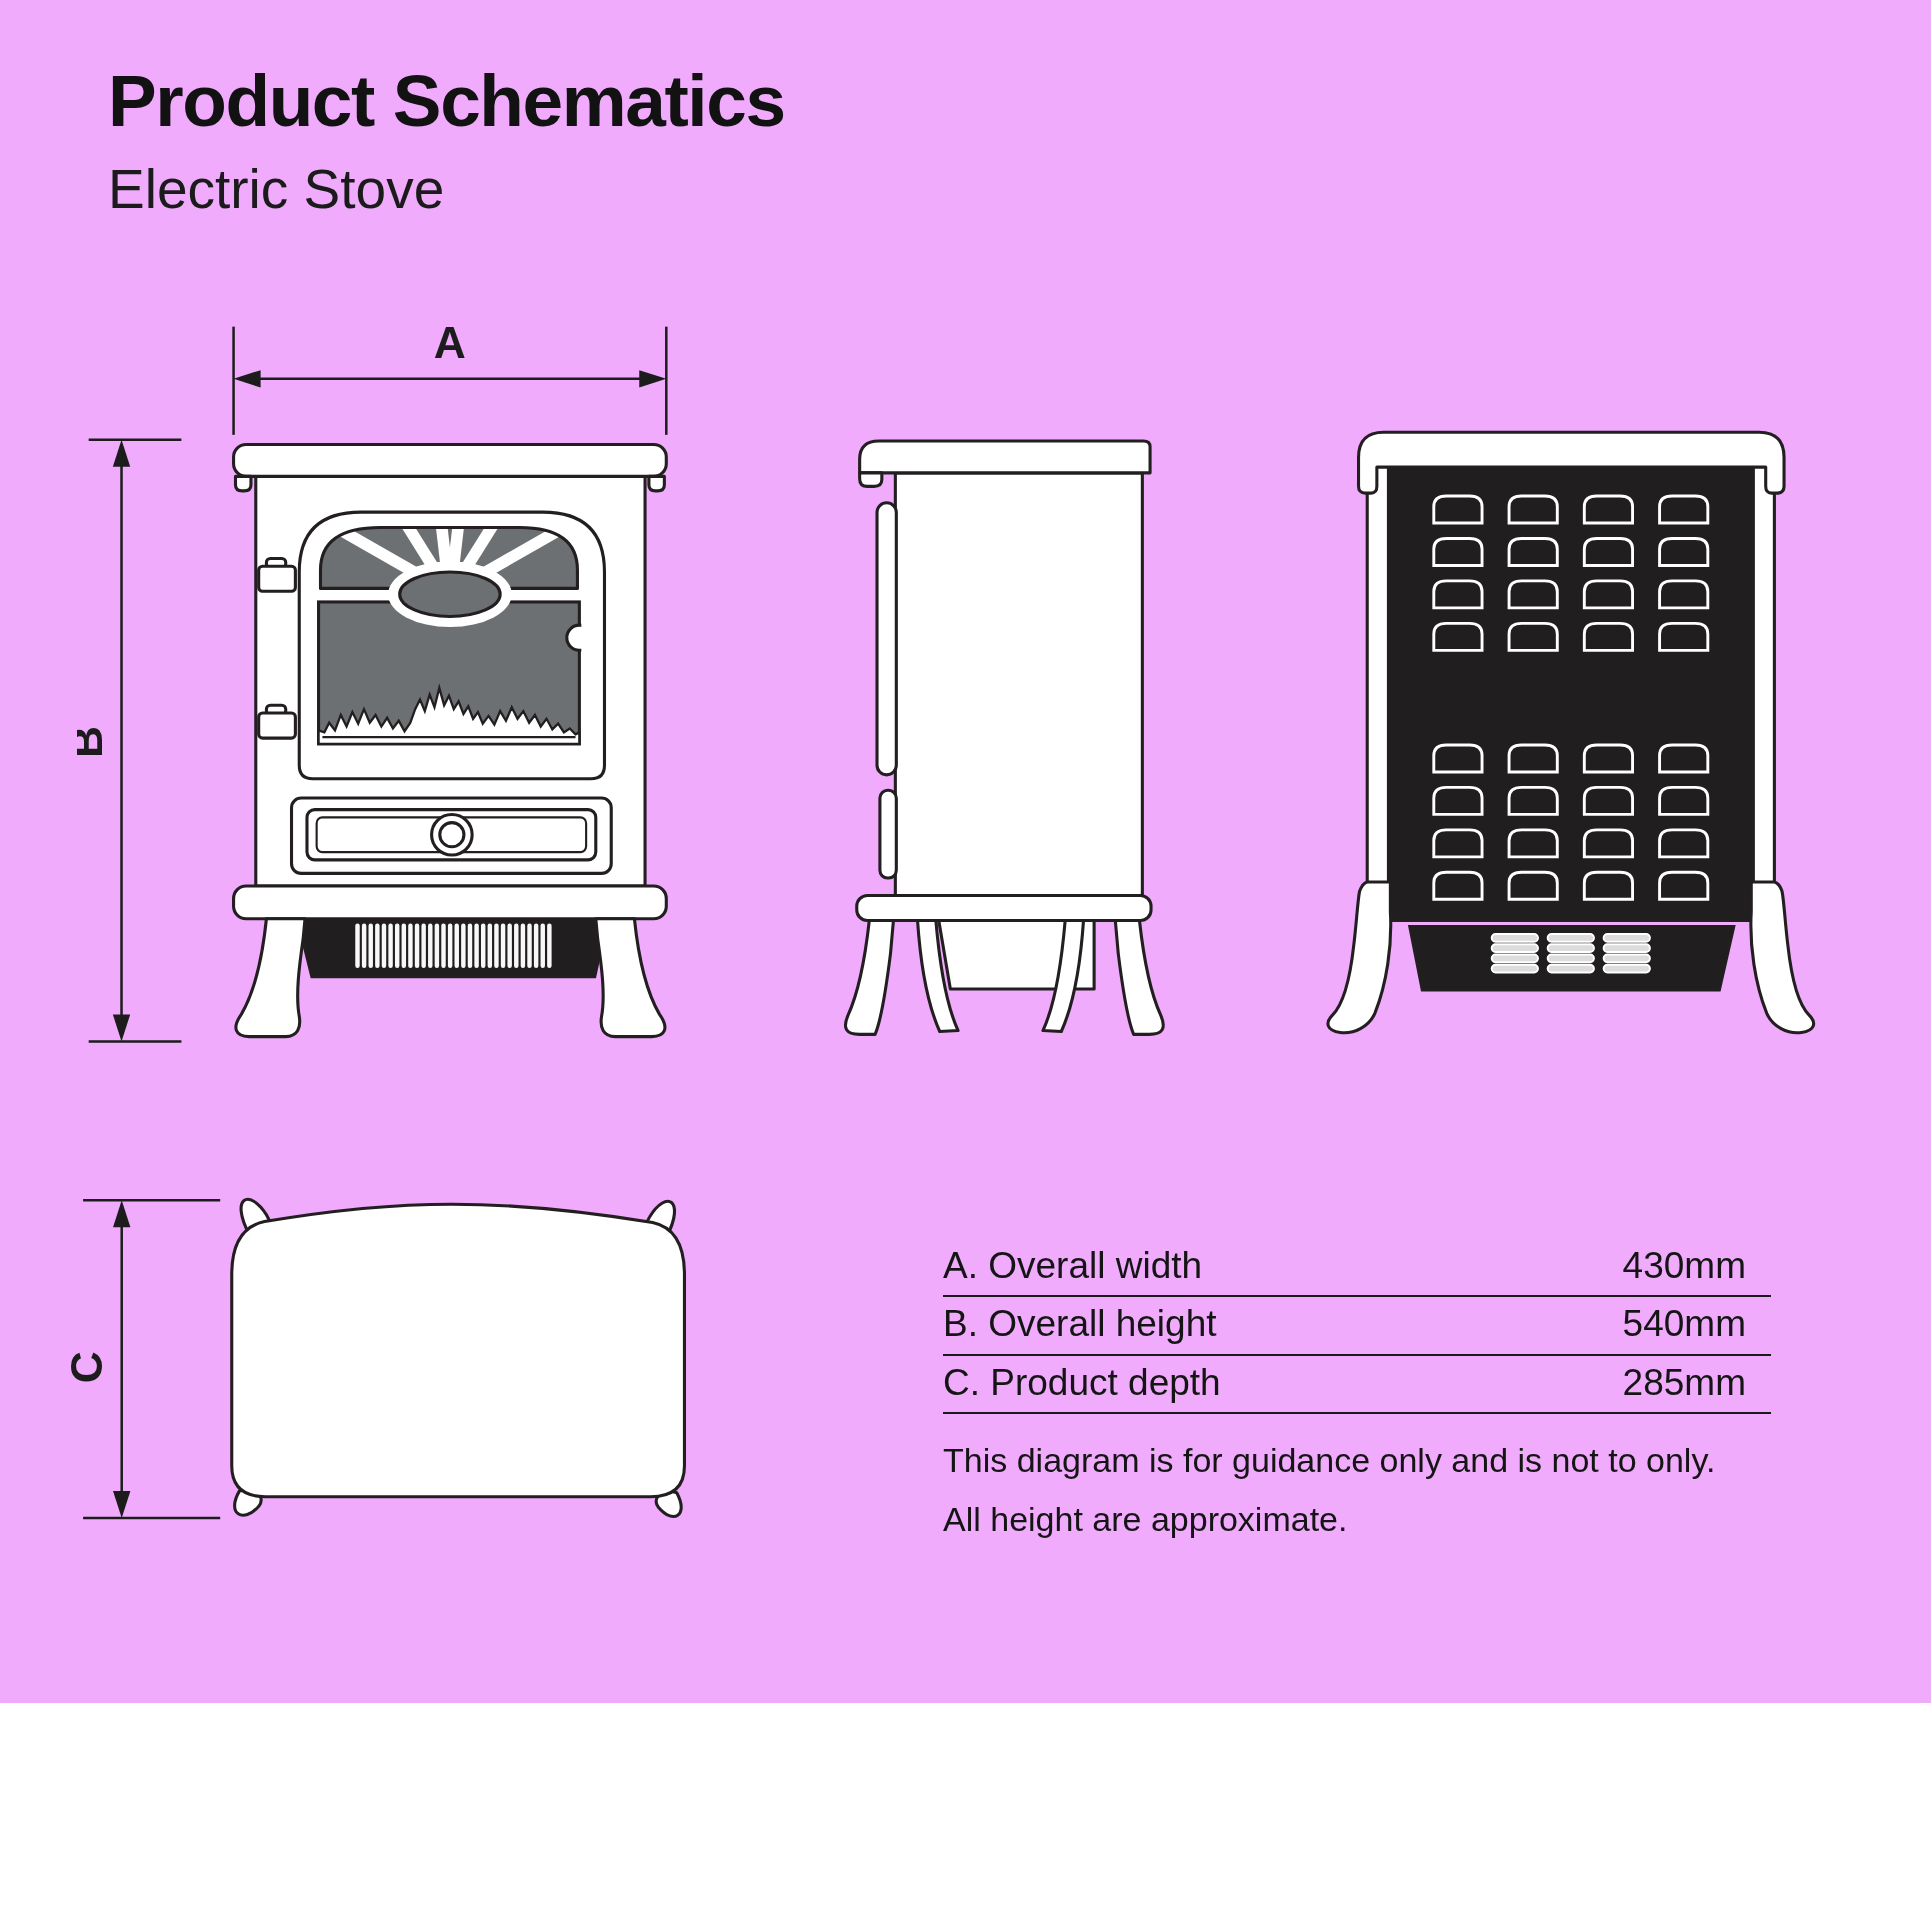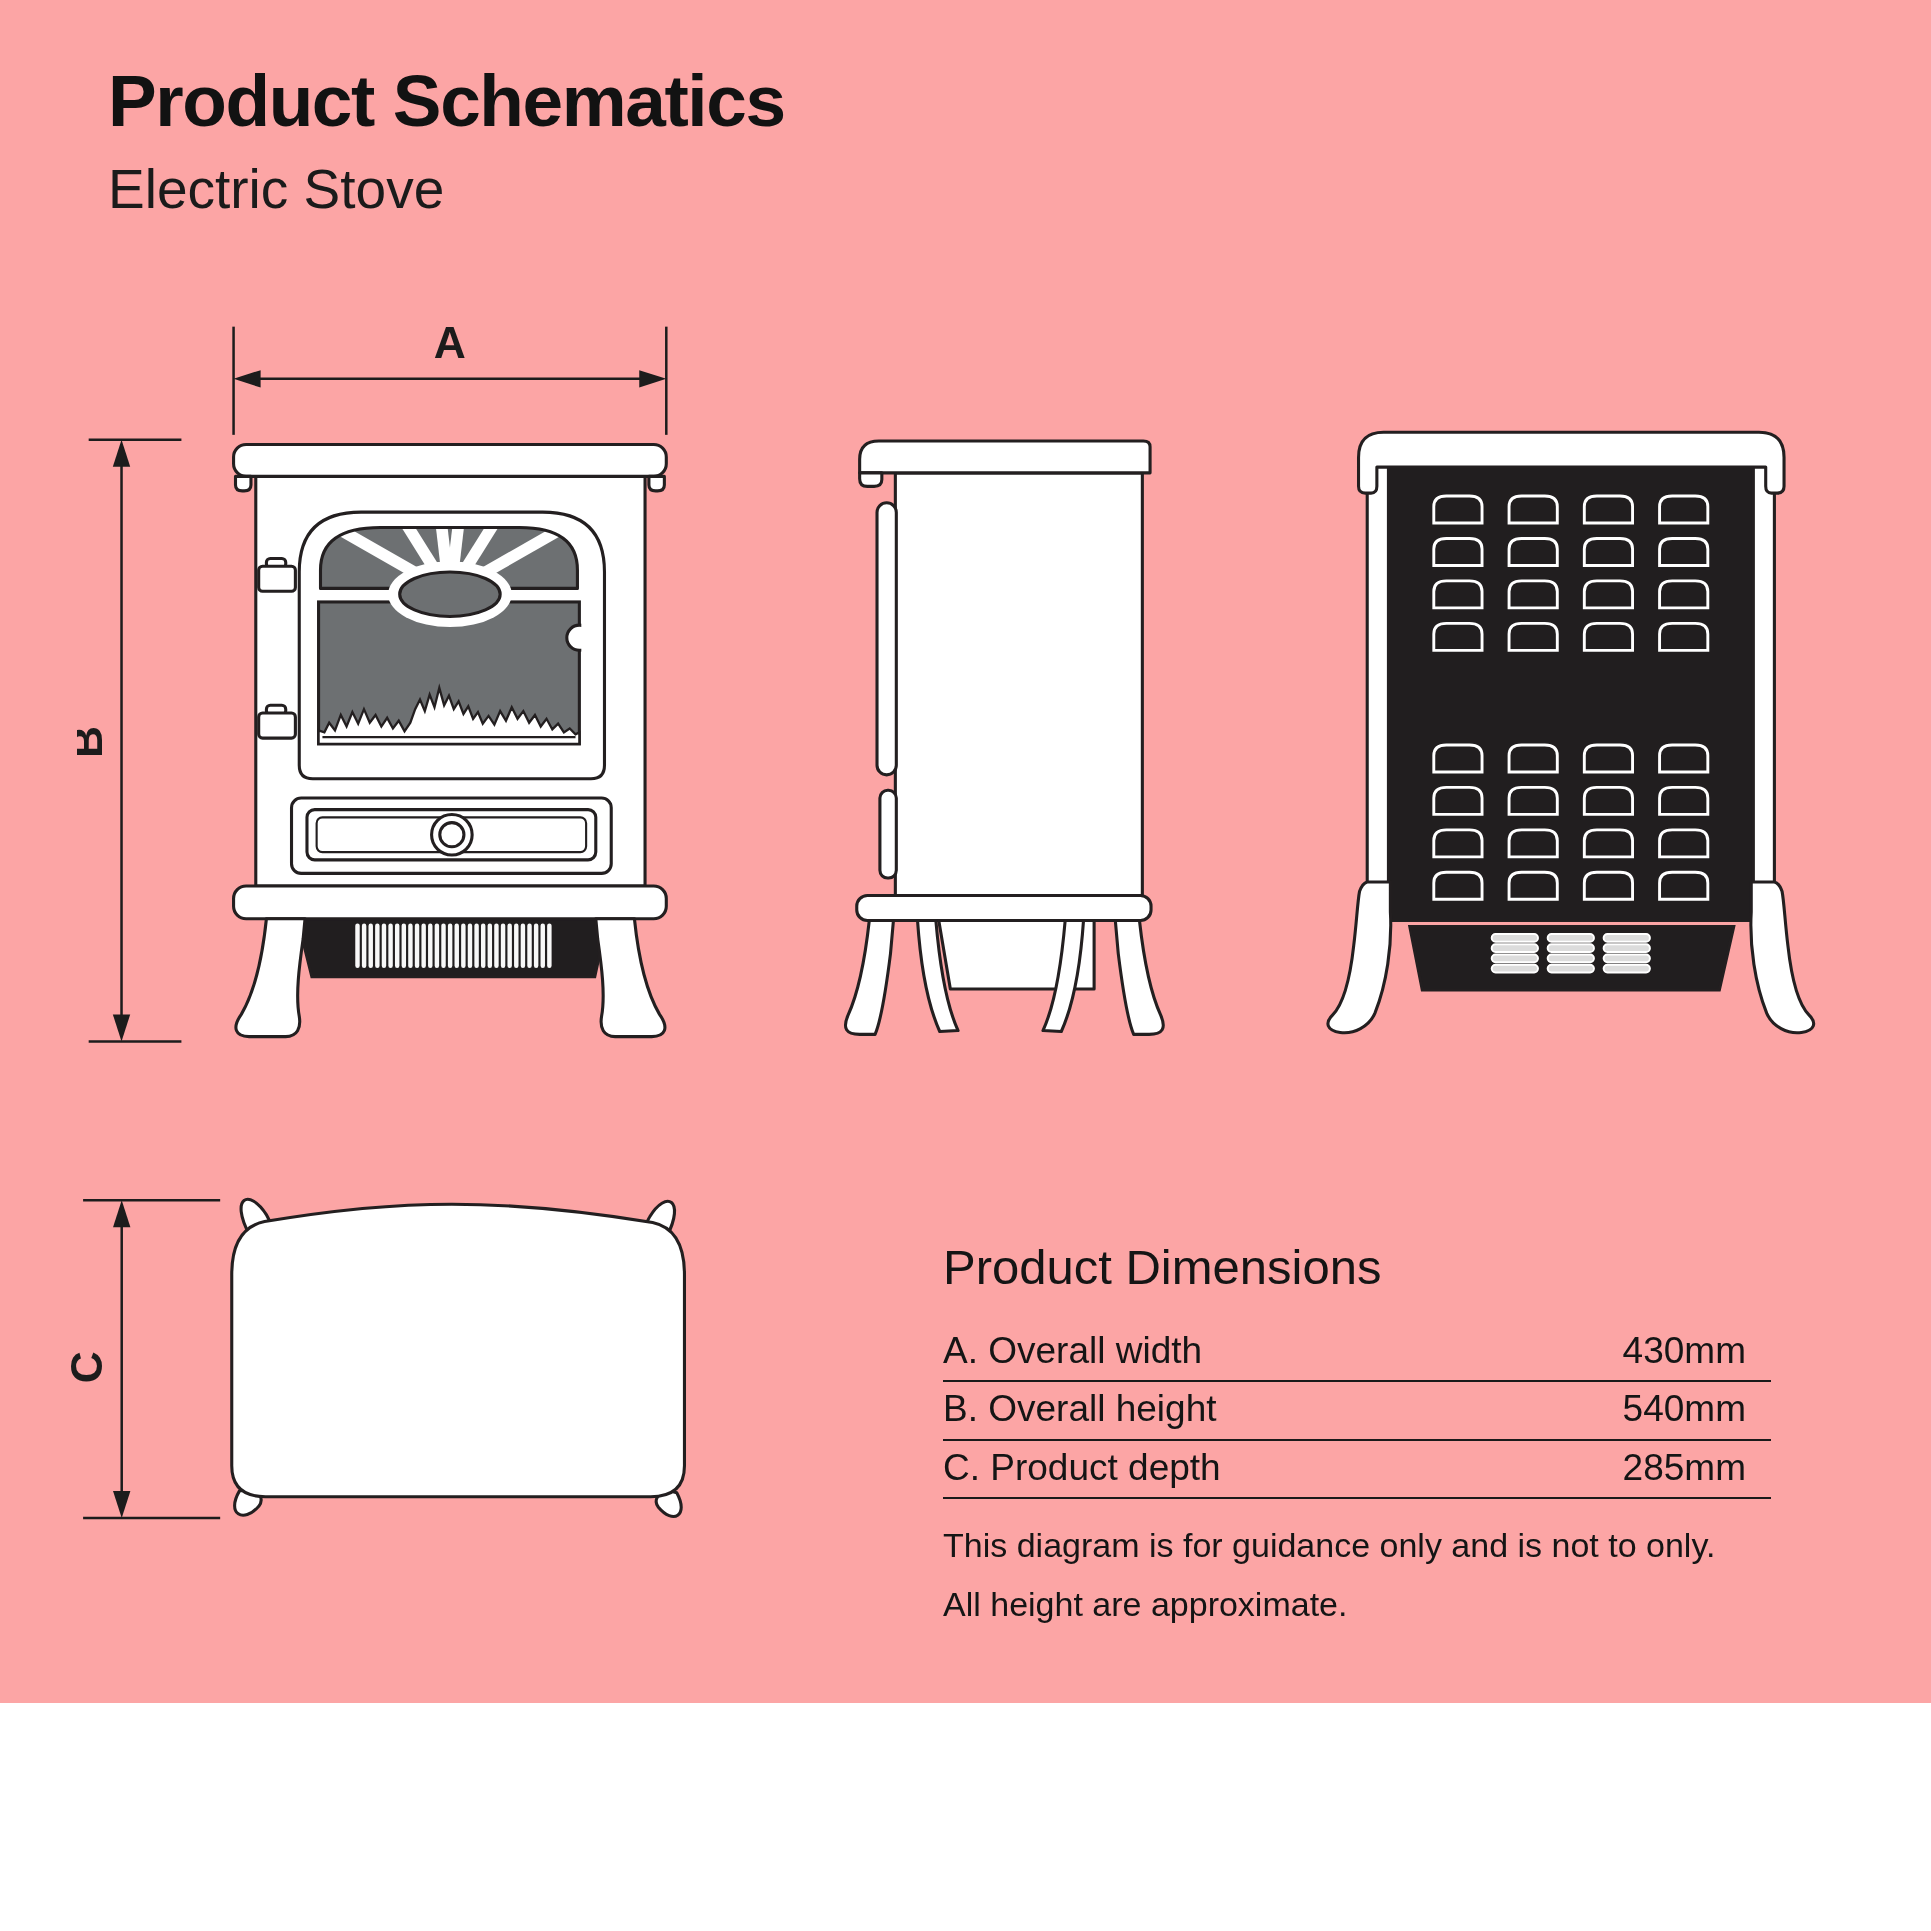--- a/index.html
+++ b/index.html
@@ -1,16 +1,16 @@
 <!DOCTYPE html>
 <html><head>
 <meta charset="utf-8">
 <style>
   html,body{margin:0;padding:0;background:#fff;}
-  .canvas{position:relative;width:1931px;height:1703px;background:#fca5a5;overflow:hidden;
+  .canvas{position:relative;width:1931px;height:1703px;background:#f0abfc;overflow:hidden;
           font-family:"Liberation Sans", sans-serif;color:#1b1b1b;text-decoration:underline;}
   .hdr{position:absolute;left:108px;top:60px;}
   .title{font-size:73px;font-weight:700;letter-spacing:-1.4px;color:#121212;line-height:1.12;}
   .subtitle{font-size:55px;font-weight:400;color:#1b1b1b;line-height:1.15;margin-top:16px;}
   .view{position:absolute;}
   .v-front{left:77px;top:232px;}
   .v-side{left:821px;top:386px;}
   .v-back{left:1313px;top:386px;}
   .v-top{left:58px;top:1178px;}
   
@@ -256,21 +256,20 @@
     <g>
       <path class="wh" d="M198,58 C178,20 198,10 216,38 C224,50 216,60 204,62 Z"></path>
       <path class="wh" d="M631,60 C650,22 630,12 613,40 C605,52 613,62 625,64 Z"></path>
       <path class="wh" d="M188,324 C174,348 192,358 208,340 C214,332 208,324 200,322 Z"></path>
       <path class="wh" d="M641,326 C654,350 637,359 622,341 C616,333 623,325 631,323 Z"></path>
       <path class="wh" d="M180,100 Q180,52 214,45 Q320,27 408,27 Q500,27 616,46 Q649,53 649,100 L649,298 Q649,330 614,330 L215,330 Q180,330 180,298 Z"></path>
     </g>
   </svg>
 
   <div class="dims">
-    <h2 class="dims-heading">Product Dimensions</h2>
     <div class="dim-table">
       <div class="dim-row">
         <span class="dim-label">A. Overall width</span>
         <span class="dim-value">430mm</span>
       </div>
       <div class="dim-row">
         <span class="dim-label">B. Overall height</span>
         <span class="dim-value">540mm</span>
       </div>
       <div class="dim-row">

